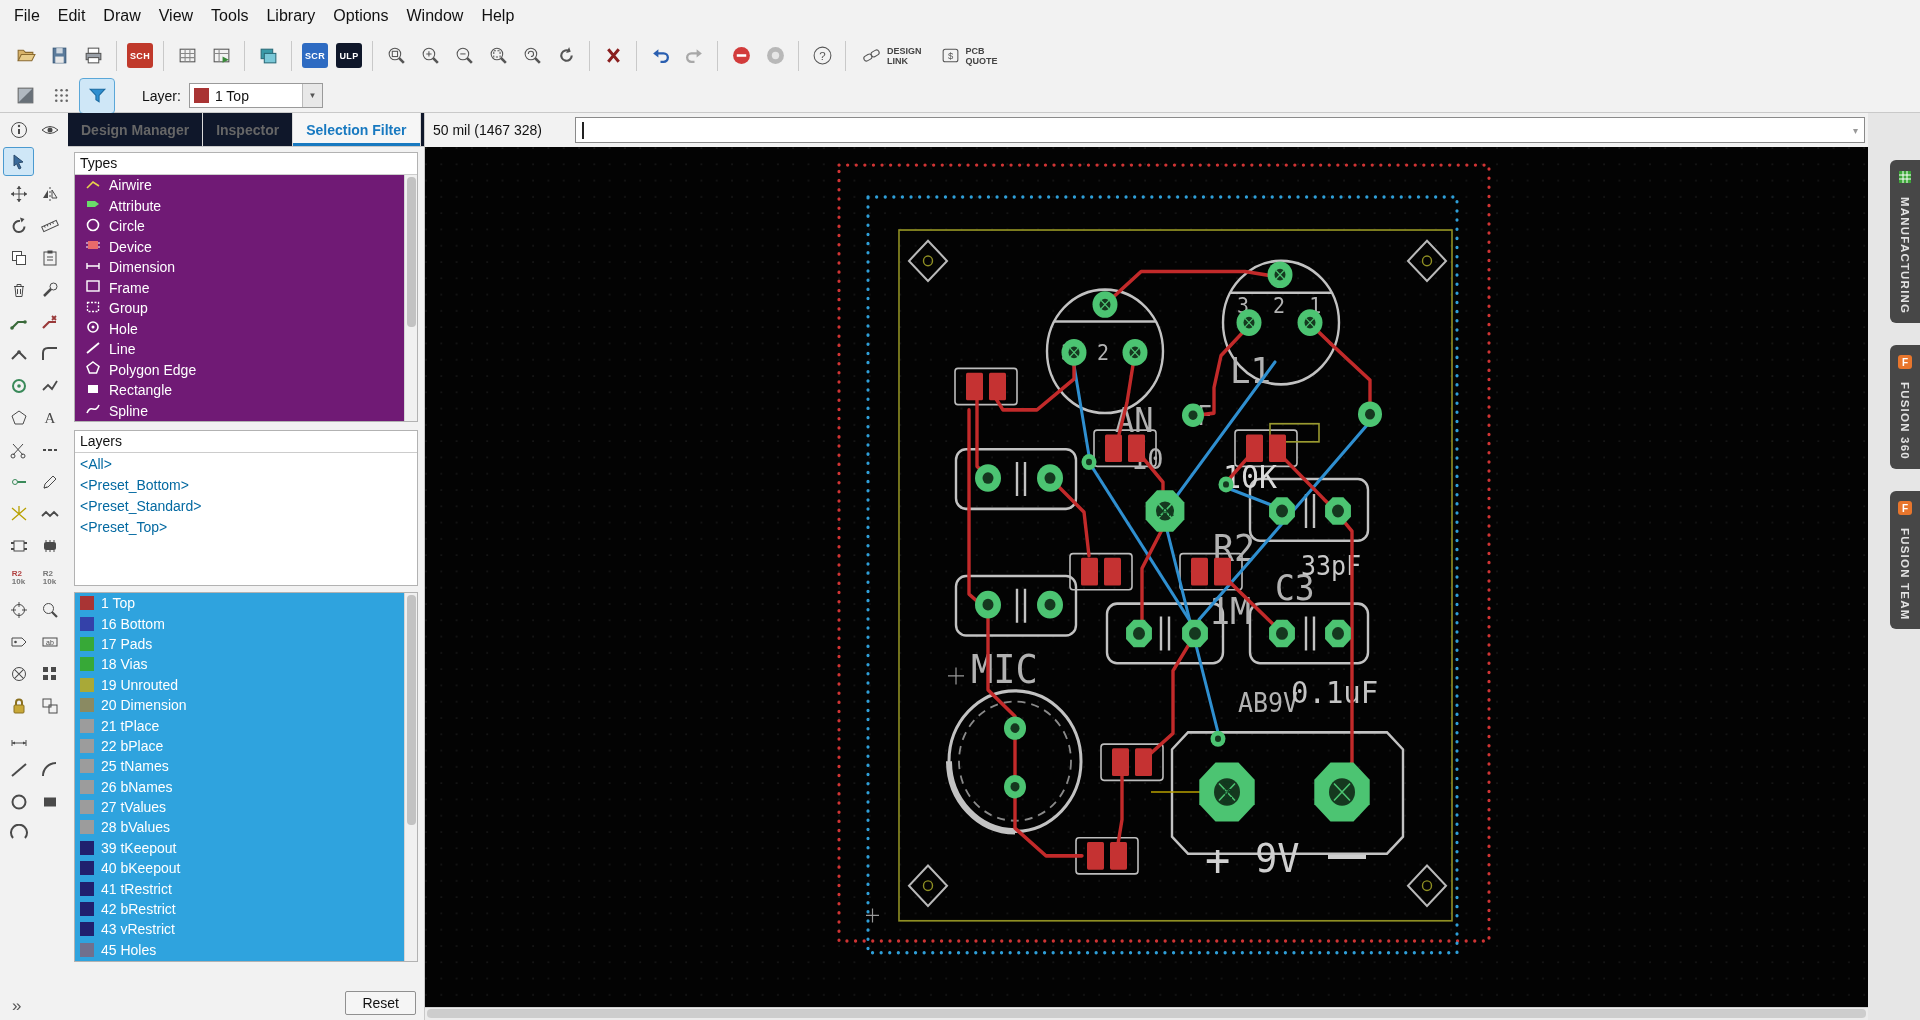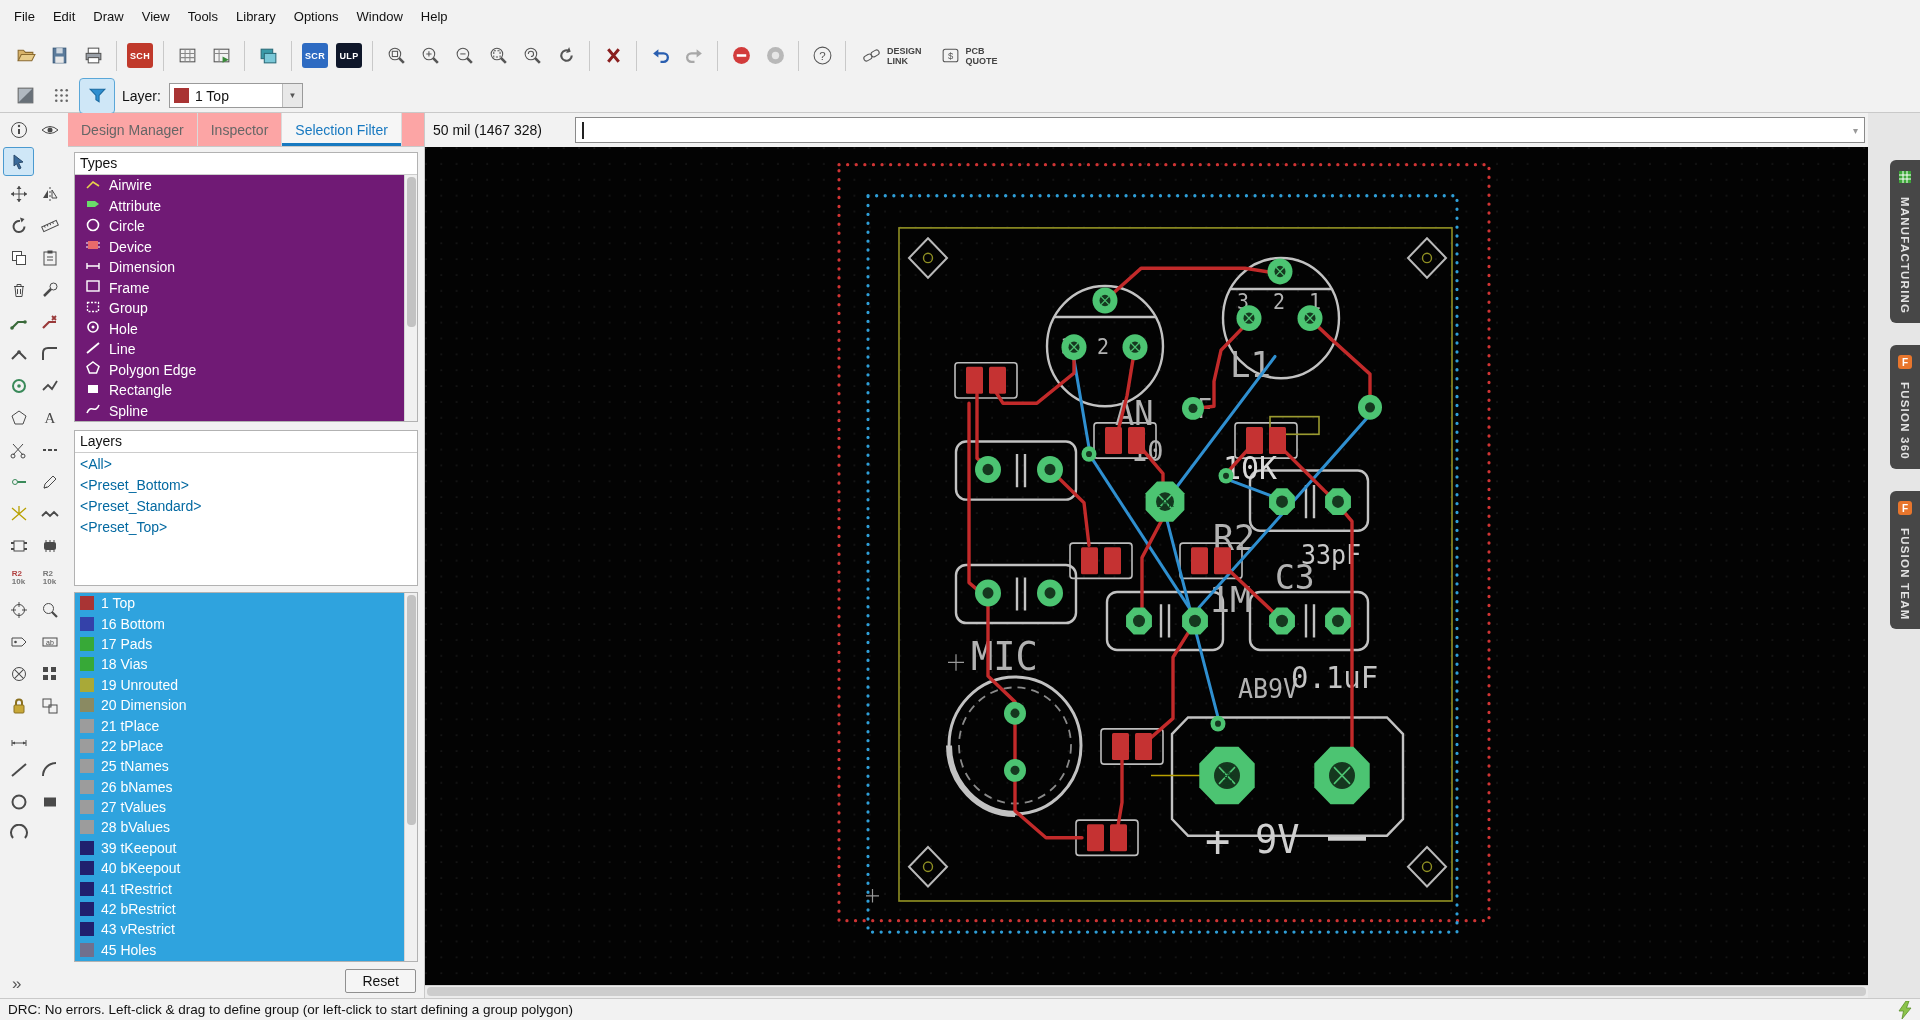--- a/index.html
+++ b/index.html
@@ -10,21 +10,21 @@
   
   #titlebar { height:30px; background:#fff; border-bottom:1px solid #e4e4e4;
               display:flex; align-items:center; padding-left:7px; gap:8px; font-size:15px; }
   .app-badge { width:20px; height:20px; background:#3d8b37; border-radius:3px; color:#fff;
                font-size:7px; font-weight:bold; display:flex; align-items:center; justify-content:center; flex:none; }
   #title-text { white-space:nowrap; overflow:hidden; }
   .win-controls { margin-left:auto; display:flex; height:100%; flex:none; }
   .win-btn { width:47px; display:flex; align-items:center; justify-content:center; font-size:13px; color:#333; }
 
   
-  #menubar { height:32px; background:#f2f2f2; display:flex; align-items:center; padding:0 5px; font-size:13px; }
+  #menubar { height:32px; background:#f2f2f2; display:flex; align-items:center; padding:0 5px; font-size:16px; }
   .menu-item { padding:5px 9px; border-radius:2px; }
 
   
   #toolbar { height:47px; background:#f2f2f2; display:flex; align-items:center; padding:0 8px; }
   .tbtn { width:34px; height:34px; display:flex; align-items:center; justify-content:center; border-radius:3px; flex:none; }
   .badge { width:26px; height:25px; border-radius:3px; color:#fff; font-size:9px; font-weight:bold;
            display:flex; align-items:center; justify-content:center; letter-spacing:.3px; }
   .tsep { width:1px; height:30px; background:#c9c9c9; margin:0 6px; flex:none; }
   .tbtn-labeled { display:flex; align-items:center; gap:5px; padding:0 9px; height:36px; flex:none; }
   .tbtn-labeled .lbl { font-size:9px; line-height:10px; color:#444; font-weight:bold; }
@@ -49,21 +49,21 @@
   .tc-row { display:flex; gap:2px; margin-bottom:5px; }
   .tc-btn { width:29px; height:27px; display:flex; align-items:center; justify-content:center; border-radius:2px; }
   .tc-btn.active { background:#cfe7f7; outline:1.5px solid #4a9ad0; }
   .tc-btn.empty { visibility:hidden; }
   .mini2 { display:flex; flex-direction:column; font-size:8px; line-height:8px; font-weight:bold; color:#777; }
   .mini2 .r { color:#b04040; }
   .expander { position:absolute; bottom:4px; left:12px; color:#555; font-size:17px; }
 
   
   #panel { width:357px; background:#f2f2f2; border-right:1px solid #c9c9c9; display:flex; flex-direction:column; flex:none; }
-  #panel-tabs { height:34px; display:flex; border-bottom:1px solid #c9c9c9; background:#fca5a5; }
+  #panel-tabs { height:34px; display:flex; border-bottom:1px solid #c9c9c9; background:#0f172a;font-weight:bold; }
   .ptab { padding:0 13px; display:flex; align-items:center; font-size:14px; color:#666; border-right:1px solid #dadada; }
   .ptab.active { color:#1879c0; box-shadow:inset 0 -3px 0 #1879c0; background:#f6f6f6; }
   #panel-body { flex:1; padding:5px 6px; position:relative; display:flex; flex-direction:column; min-height:0; }
   .pbox { border:1px solid #b2b2b2; background:#fff; position:relative; }
   .pbox-header { height:22px; line-height:21px; padding-left:5px; font-size:14px; border-bottom:1px solid #ccc; background:#fff; }
   #types-box { margin-bottom:8px; }
   #types-list { height:246px; background:#701a75; overflow:hidden; position:relative; }
   .type-row { height:20.5px; display:flex; align-items:center; padding-left:10px; gap:8px; color:#fff; font-size:14px; }
   .list-scroll { position:absolute; top:0; right:0; bottom:0; width:13px; background:#f0f0f0; border-left:1px solid #d5d5d5; }
   .list-thumb { position:absolute; left:2px; width:9px; background:#c2c2c2; border-radius:4px; }
@@ -295,21 +295,21 @@
               <circle cx="15" cy="15" r="1.2"></circle>
             </g>
           </svg>
         </div>
         <div class="tbtn active-toggle">
           <svg width="21" height="21" viewBox="0 0 20 20" fill="none">
             <path d="M3,4 h14 l-5.5,6 v6 l-3,-2 v-4 z" fill="#2f8fd0" stroke="#1a6aa0"></path>
           </svg>
         </div>
       </div>
-    <span style="margin-left:8px">Layer:</span>
+    <span style="margin-left:28px">Layer:</span>
     <div class="layer-select">
       <span class="layer-swatch" style="background: rgb(169, 52, 52);"></span>
       <span>1 Top</span>
       <span class="dd">▼</span>
     </div>
   </div>
 
   <div id="mainrow">
 
     <div id="toolcol">
@@ -1058,22 +1058,14 @@
         <div class="dock-tab">
           <span><svg width="16" height="16" viewBox="0 0 16 16" fill="none">
               <rect x="1" y="1" width="14" height="14" rx="3" fill="#e8762d"></rect>
               <text x="8" y="12" text-anchor="middle" font-size="10" fill="#fff" font-family="Liberation Sans" font-weight="bold">F</text>
             </svg></span>
           <span class="vlabel">FUSION TEAM</span>
         </div>
       </div>
   </div>
 
-  <div id="statusbar">
-    <span>DRC: No errors. Left-click &amp; drag to define group (or left-click to start defining a group polygon)</span>
-    <span class="bolt">
-      <svg width="14" height="18" viewBox="0 0 14 18">
-          <path d="M8,0 L1,10 h4.5 L4,18 L13,7 H8.5 L11,0 z" fill="#8bc34a" stroke="#5a8f2a" stroke-width="0.8"></path>
-        </svg>
-    </span>
-  </div>
 
 </div>
 
 </body></html>

